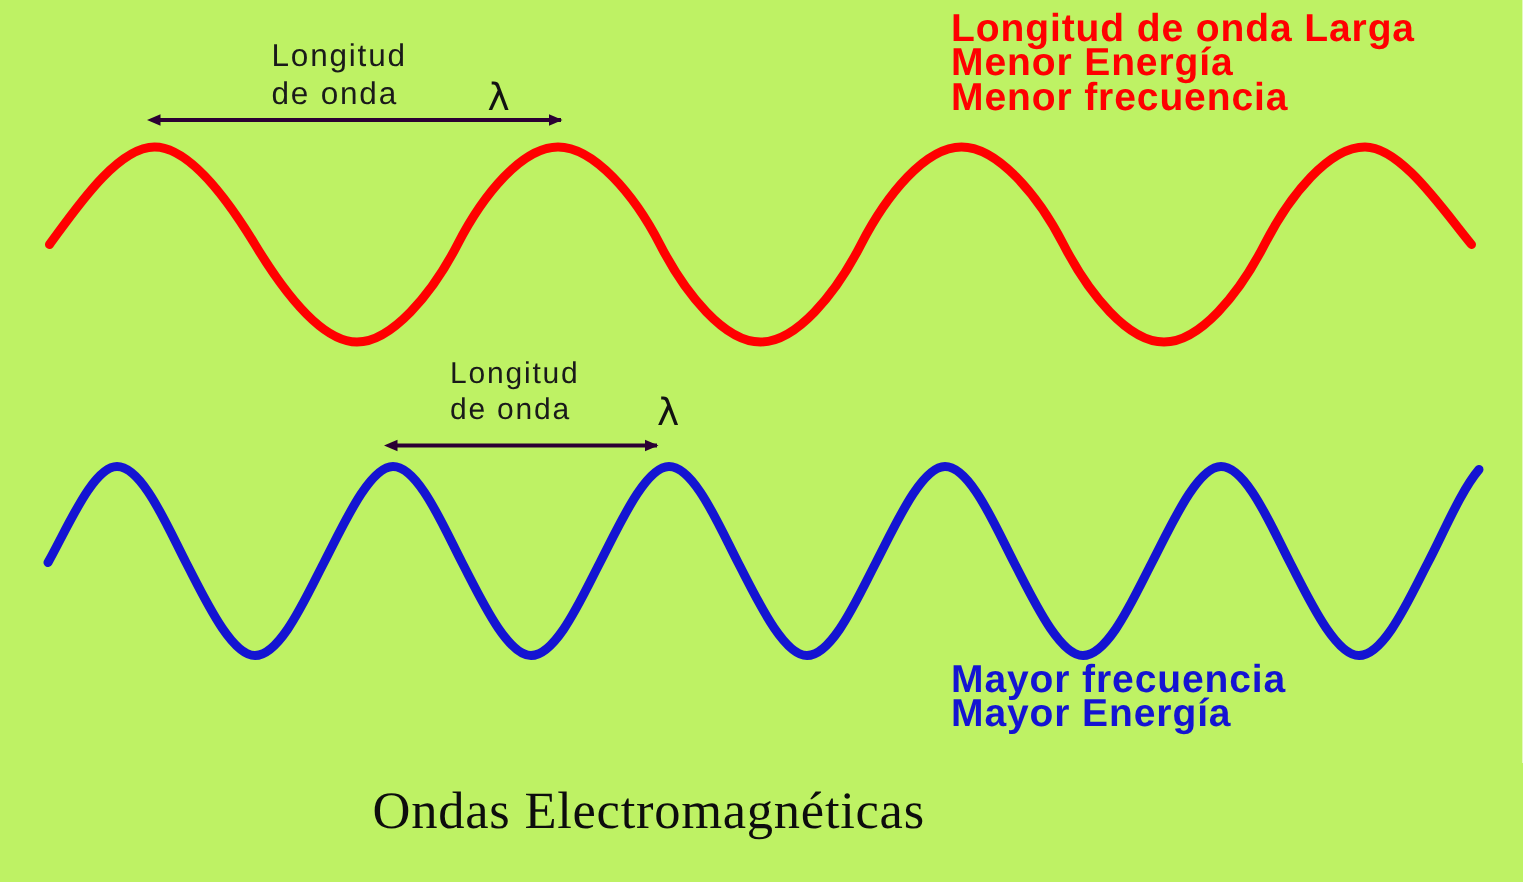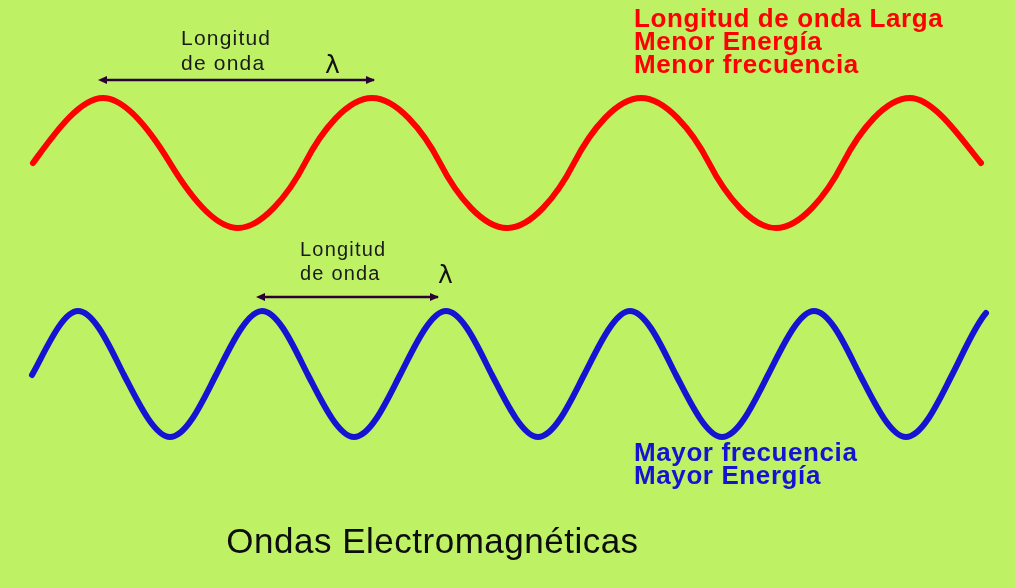--- a/index.html
+++ b/index.html
@@ -81,21 +81,21 @@
   .desc-block span { display: block; }
 
   
   #page-title {
     position: absolute;
     left: 0;
     right: 0;
     top: 521px;
     text-align: center;
     color: #0d0d0d;
-    font-family: Liberation Sans, sans-serif;
+    font-family: Liberation Serif, serif;
     font-size: 35px;
     font-weight: 400;
     letter-spacing: 0.5px;
     white-space: nowrap;
     padding-right: 150px;
     box-sizing: border-box;
   }
 </style>
 </head>
 <body>

